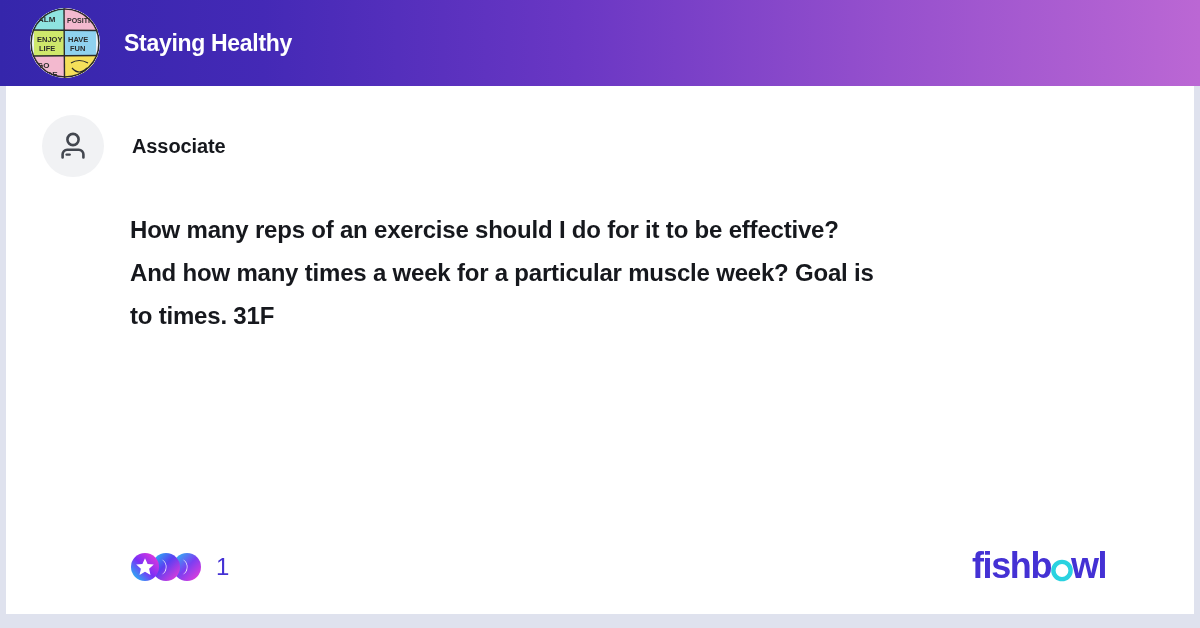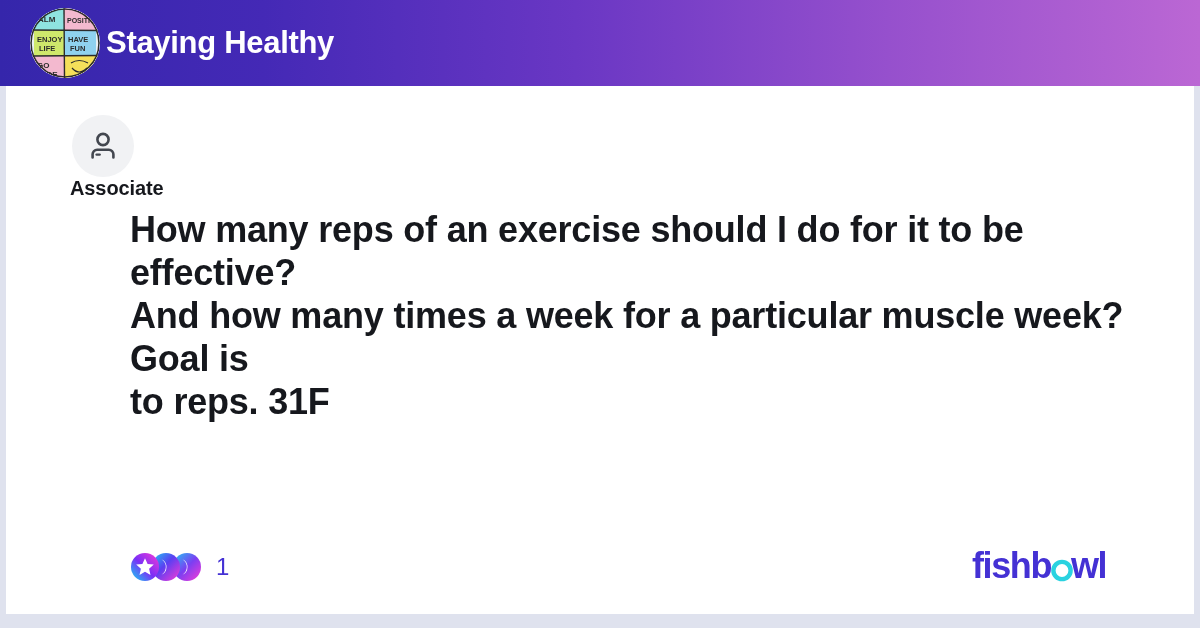--- a/index.html
+++ b/index.html
@@ -39,24 +39,24 @@
     height: 70px;
     border-radius: 50%;
     overflow: hidden;
     flex: 0 0 auto;
     position: relative;
     background: #dbe7ef;
   }
   .bowl-logo svg { display: block; }
   .header-title {
     color: #ffffff;
-    font-size: 31px;
+    font-size: 23px;
     font-weight: bold;
     letter-spacing: -0.3px;
-    margin-left: 6px;
+    margin-left: 24px;
     white-space: nowrap;
   }
 
   
   .card {
     position: absolute;
     left: 6px;
     top: 86px;
     width: 1188px;
     height: 528px;
@@ -64,21 +64,20 @@
     box-sizing: border-box;
   }
 
   
   .author-row {
     position: absolute;
     left: 36px;
     top: 29px;
     display: flex;
     align-items: center;
-    flex-direction: column;
   }
   .avatar {
     width: 62px;
     height: 62px;
     border-radius: 50%;
     background: #f1f2f4;
     display: flex;
     align-items: center;
     justify-content: center;
     flex: 0 0 auto;
@@ -91,21 +90,21 @@
     color: #16181d;
     letter-spacing: -0.1px;
   }
 
   
   .post-body {
     position: absolute;
     left: 124px;
     top: 122px;
     width: 1040px;
-    font-size: 36px;
+    font-size: 24px;
     font-weight: bold;
     line-height: 43px;
     color: #16181d;
     letter-spacing: -0.2px;
   }
 
   
   .footer {
     position: absolute;
     left: 0;
@@ -219,21 +218,21 @@
           <path d="M7.6 29.5 v-3.2 a4.6 4.6 0 0 1 4.6-4.6 h11.6 a4.6 4.6 0 0 1 4.6 4.6 v3.2" fill="none" stroke="#43474f" stroke-width="2.6" stroke-linecap="round"></path>
           <path d="M11.6 26.6 h3.1" stroke="#43474f" stroke-width="2.4" stroke-linecap="round"></path>
         </svg>
       </div>
       <div class="author-name">Associate</div>
     </div>
 
     <div class="post-body">
       <div>How many reps of an exercise should I do for it to be effective?</div>
       <div>And how many times a week for a particular muscle week? Goal is</div>
-      <div>to reps. 31F</div>
+      <div>to times. 31F</div>
     </div>
 
     <div class="footer">
 
       <div class="reactions">
         <div class="reaction-stack">
 
           <svg class="r3" width="30" height="30" viewBox="0 0 30 30" aria-hidden="true">
             <defs>
               <linearGradient id="g3" x1="0" y1="0" x2="1" y2="1">

